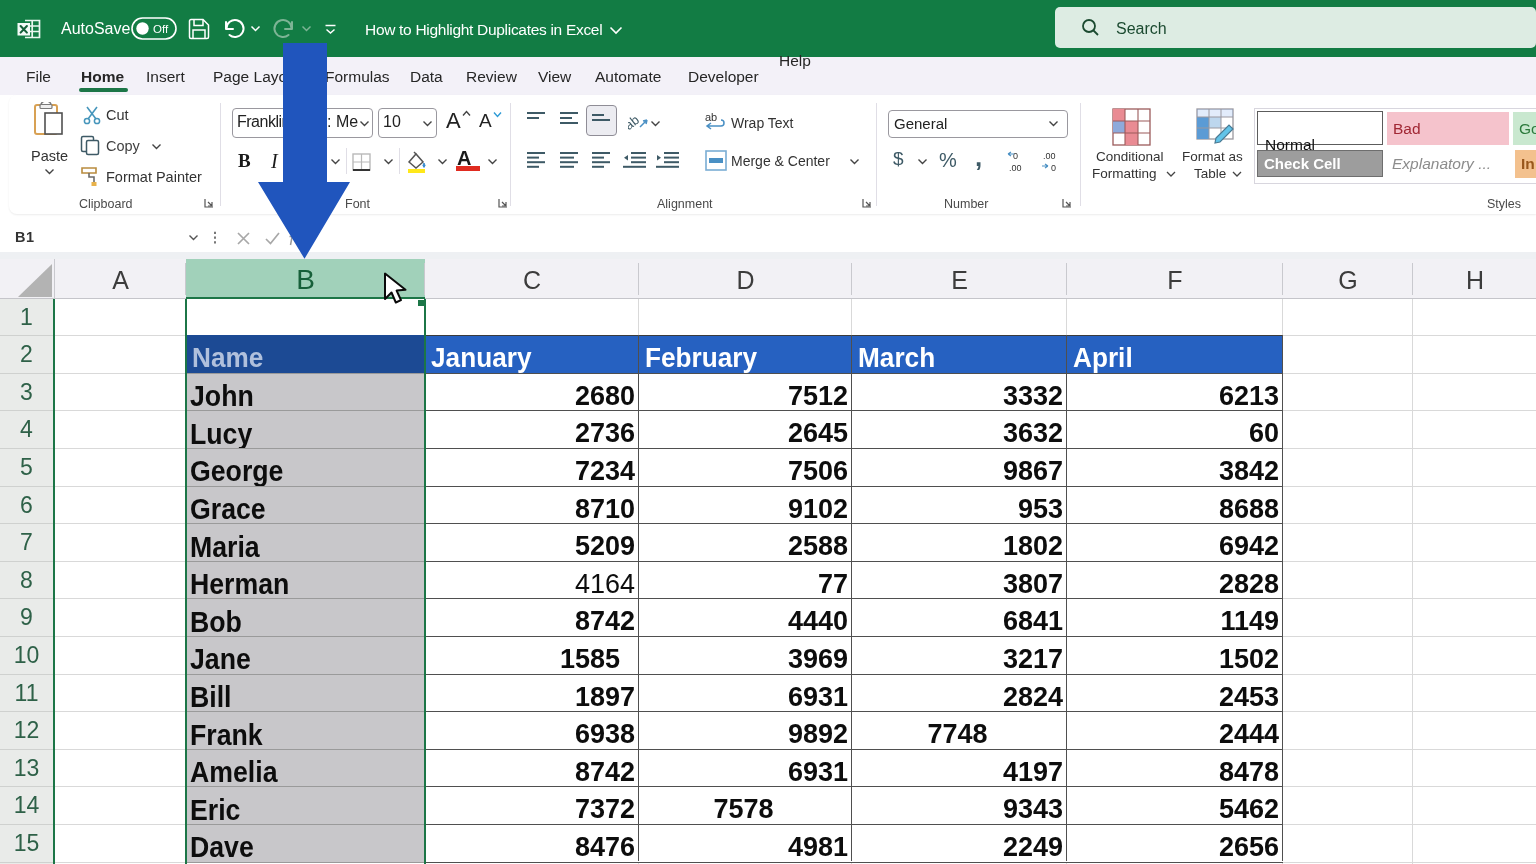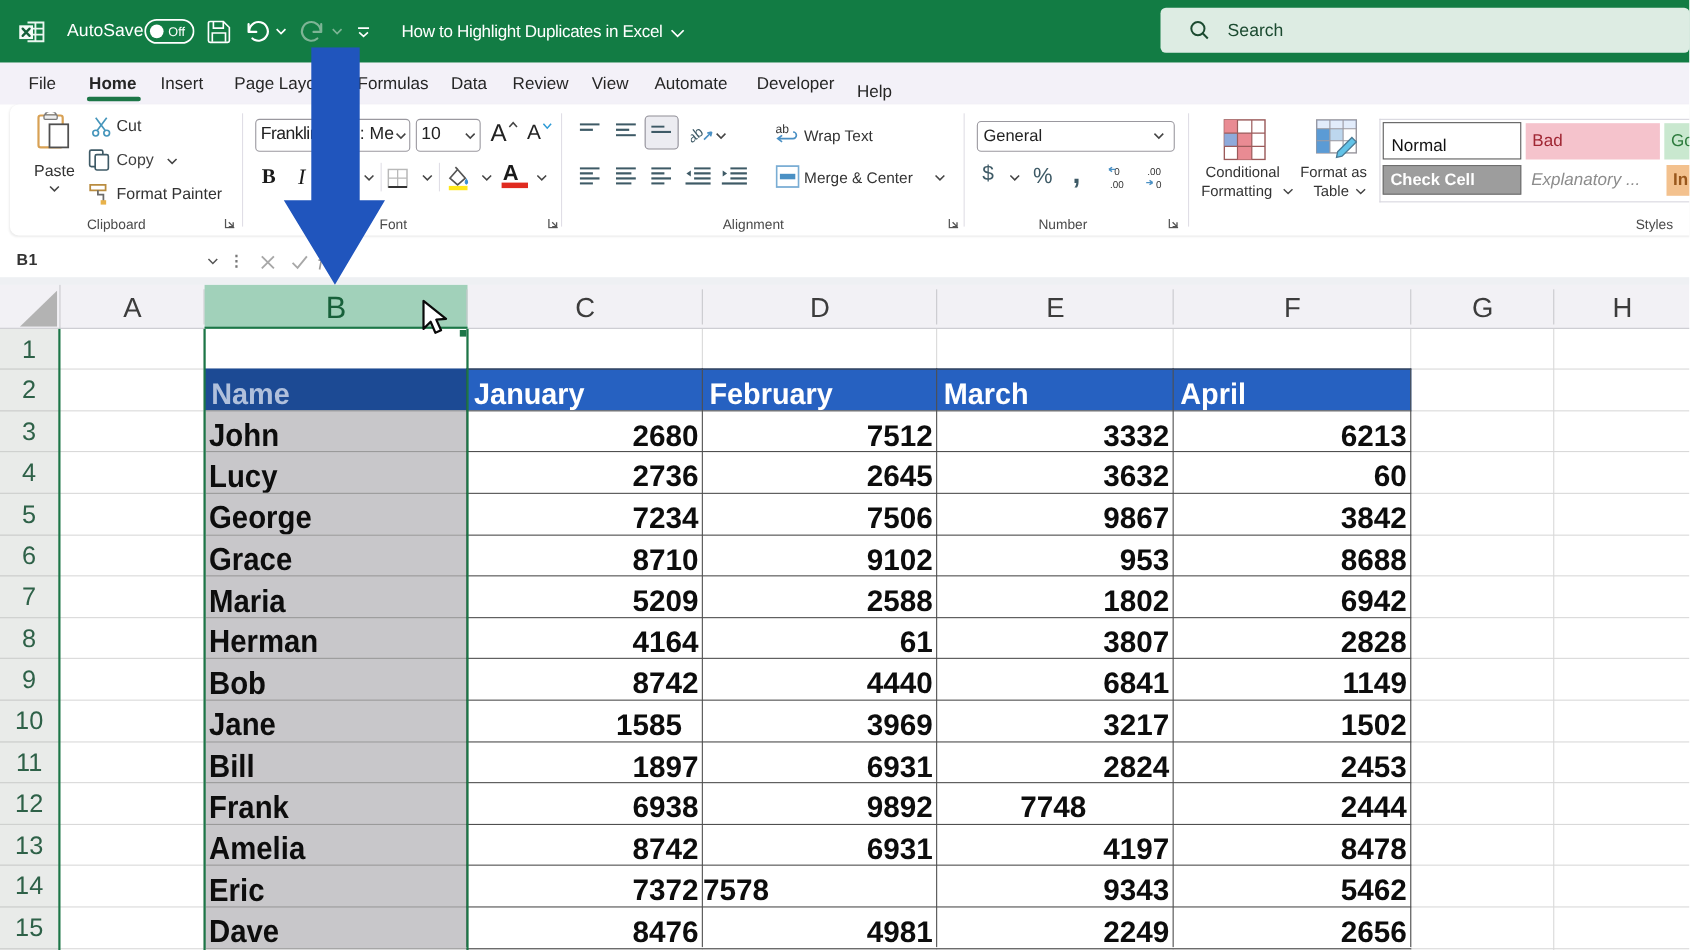--- a/index.html
+++ b/index.html
@@ -59,21 +59,21 @@
 <div style="position:absolute;left:26px;top:68px;font-size:15.5px;color:#262626;font-weight:400;white-space:nowrap;">File</div>
 <div style="position:absolute;left:81px;top:68px;font-size:15.5px;color:#262626;font-weight:700;white-space:nowrap;">Home</div>
 <div style="position:absolute;left:146px;top:68px;font-size:15.5px;color:#262626;font-weight:400;white-space:nowrap;">Insert</div>
 <div style="position:absolute;left:213px;top:68px;font-size:15.5px;color:#262626;font-weight:400;white-space:nowrap;">Page Layout</div>
 <div style="position:absolute;left:325px;top:68px;font-size:15.5px;color:#262626;font-weight:400;white-space:nowrap;">Formulas</div>
 <div style="position:absolute;left:410px;top:68px;font-size:15.5px;color:#262626;font-weight:400;white-space:nowrap;">Data</div>
 <div style="position:absolute;left:466px;top:68px;font-size:15.5px;color:#262626;font-weight:400;white-space:nowrap;">Review</div>
 <div style="position:absolute;left:538px;top:68px;font-size:15.5px;color:#262626;font-weight:400;white-space:nowrap;">View</div>
 <div style="position:absolute;left:595px;top:68px;font-size:15.5px;color:#262626;font-weight:400;white-space:nowrap;">Automate</div>
 <div style="position:absolute;left:688px;top:68px;font-size:15.5px;color:#262626;font-weight:400;white-space:nowrap;">Developer</div>
-<div style="position:absolute;left:779px;top:75px;font-size:15.5px;color:#262626;font-weight:400;white-space:nowrap;">Help</div>
+<div style="position:absolute;left:779px;top:52px;font-size:15.5px;color:#262626;font-weight:400;white-space:nowrap;">Help</div>
 <div style="position:absolute;left:79px;top:88px;width:49px;height:3.5px;background:#1c7647;border-radius:2px"></div>
 <div style="position:absolute;left:9px;top:95px;width:1527px;height:119px;background:#fff;border-radius:8px 0 0 8px;box-shadow:0 1px 2px rgba(0,0,0,0.08)"></div>
 <div style="position:absolute;left:220px;top:103px;width:1px;height:103px;background:#e0dee6"></div>
 <div style="position:absolute;left:510px;top:103px;width:1px;height:103px;background:#e0dee6"></div>
 <div style="position:absolute;left:876px;top:103px;width:1px;height:103px;background:#e0dee6"></div>
 <div style="position:absolute;left:1080px;top:103px;width:1px;height:103px;background:#e0dee6"></div>
 <svg class="abs" style="left:33px;top:102px" width="34" height="35" viewBox="0 0 34 35">
 <rect x="2" y="3" width="22" height="29" rx="2" fill="none" stroke="#d8a154" stroke-width="2"></rect>
 <path d="M8 3 a5 4 0 0 1 10 0" fill="none" stroke="#7a7a7a" stroke-width="1.6"></path>
 <rect x="7" y="2.5" width="12" height="4" rx="1" fill="#efefef" stroke="#7a7a7a" stroke-width="1.2"></rect>
@@ -284,21 +284,21 @@
 <path d="M13 1 v30 M25 1 v30 M1 9 h36 M1 20 h36" stroke="#9a989f" stroke-width="1"></path>
 <path d="M20 30 L33 17 l4 4 L24 34 l-5 1z" fill="#62c3e8" stroke="#4a7a94" stroke-width="1.2"></path>
 </svg>
 <div style="position:absolute;left:1182px;top:149px;font-size:13.5px;color:#333;font-weight:400;white-space:nowrap;">Format as</div>
 <div style="position:absolute;left:1194px;top:166px;font-size:13.5px;color:#333;font-weight:400;white-space:nowrap;">Table</div>
 <svg class="abs" style="left:1232px;top:171px" width="10" height="7" viewBox="0 0 10 7" fill="none" stroke="#444" stroke-width="1.3">
       <path d="M1 1 L5 5 L9 1"></path>
     </svg>
 <div style="position:absolute;left:1254px;top:108px;width:282px;height:76px;background:#fff;border:1px solid #d8d6de;border-right:none"></div>
 <div style="position:absolute;left:1257px;top:111px;width:126px;height:34px;background:#fff;border:1.8px solid #5c5c5c"></div>
-<div style="position:absolute;left:1265px;top:124px;font-size:15.5px;color:#111;font-weight:400;white-space:nowrap;">Normal</div>
+<div style="position:absolute;left:1265px;top:136px;font-size:15.5px;color:#111;font-weight:400;white-space:nowrap;">Normal</div>
 <div style="position:absolute;left:1387px;top:112px;width:122px;height:33px;background:#f5c3cc"></div>
 <div style="position:absolute;left:1393px;top:120px;font-size:15.5px;color:#a02734;font-weight:400;white-space:nowrap;">Bad</div>
 <div style="position:absolute;left:1513px;top:112px;width:24px;height:33px;background:#c9e8cf"></div>
 <div style="position:absolute;left:1519px;top:120px;font-size:15.5px;color:#2c7a3c;font-weight:400;white-space:nowrap;">Go</div>
 <div style="position:absolute;left:1257px;top:150px;width:126px;height:27px;background:#9d9d9d;border:1.8px solid #6e6e6e"></div>
 <div style="position:absolute;left:1264px;top:155px;font-size:15px;color:#fff;font-weight:700;white-space:nowrap;">Check Cell</div>
 <div style="position:absolute;left:1392px;top:155px;font-size:15.5px;color:#8c8c8c;font-weight:400;white-space:nowrap;font-style:italic">Explanatory ...</div>
 <div style="position:absolute;left:1515px;top:150px;width:22px;height:28px;background:#f3c18e"></div>
 <div style="position:absolute;left:1521px;top:155px;font-size:15.5px;color:#99571c;font-weight:700;white-space:nowrap;">In</div>
 <div style="position:absolute;left:1487px;top:197px;font-size:12.5px;color:#4a4a4a;font-weight:400;white-space:nowrap;">Styles</div>
@@ -453,23 +453,23 @@
 <div style="position:absolute;left:425px;top:531.1px;font-size:27px;color:#0d0d0d;font-weight:700;white-space:nowrap;width:210px;text-align:right">5209</div>
 <div style="position:absolute;left:638px;top:523.1px;width:214px;height:38.6px;background:#fff"></div>
 <div style="position:absolute;left:639px;top:531.1px;font-size:27px;color:#0d0d0d;font-weight:700;white-space:nowrap;width:209px;text-align:right">2588</div>
 <div style="position:absolute;left:851px;top:523.1px;width:216px;height:38.6px;background:#fff"></div>
 <div style="position:absolute;left:852px;top:531.1px;font-size:27px;color:#0d0d0d;font-weight:700;white-space:nowrap;width:211px;text-align:right">1802</div>
 <div style="position:absolute;left:1066px;top:523.1px;width:217px;height:38.6px;background:#fff"></div>
 <div style="position:absolute;left:1067px;top:531.1px;font-size:27px;color:#0d0d0d;font-weight:700;white-space:nowrap;width:212px;text-align:right">6942</div>
 <div style="position:absolute;left:186px;top:560.7px;width:239px;height:38.6px;background:#c8c7ca"></div>
 <div style="position:absolute;left:190px;top:568.2px;font-size:29px;color:#0d0d0d;font-weight:700;white-space:nowrap;transform:scaleX(0.92);transform-origin:0 0">Herman</div>
 <div style="position:absolute;left:424px;top:560.7px;width:215px;height:38.6px;background:#fff"></div>
-<div style="position:absolute;left:425px;top:568.7px;font-size:27px;color:#0d0d0d;font-weight:700;white-space:nowrap;width:210px;text-align:right">4164</div>
+<div style="position:absolute;left:425px;top:568.7px;font-size:27px;color:#0d0d0d;font-weight:400;white-space:nowrap;width:210px;text-align:right">4164</div>
 <div style="position:absolute;left:638px;top:560.7px;width:214px;height:38.6px;background:#fff"></div>
-<div style="position:absolute;left:639px;top:568.7px;font-size:27px;color:#0d0d0d;font-weight:700;white-space:nowrap;width:209px;text-align:right">61</div>
+<div style="position:absolute;left:639px;top:568.7px;font-size:27px;color:#0d0d0d;font-weight:700;white-space:nowrap;width:209px;text-align:right">77</div>
 <div style="position:absolute;left:851px;top:560.7px;width:216px;height:38.6px;background:#fff"></div>
 <div style="position:absolute;left:852px;top:568.7px;font-size:27px;color:#0d0d0d;font-weight:700;white-space:nowrap;width:211px;text-align:right">3807</div>
 <div style="position:absolute;left:1066px;top:560.7px;width:217px;height:38.6px;background:#fff"></div>
 <div style="position:absolute;left:1067px;top:568.7px;font-size:27px;color:#0d0d0d;font-weight:700;white-space:nowrap;width:212px;text-align:right">2828</div>
 <div style="position:absolute;left:186px;top:598.3px;width:239px;height:38.6px;background:#c8c7ca"></div>
 <div style="position:absolute;left:190px;top:605.8px;font-size:29px;color:#0d0d0d;font-weight:700;white-space:nowrap;transform:scaleX(0.92);transform-origin:0 0">Bob</div>
 <div style="position:absolute;left:424px;top:598.3px;width:215px;height:38.6px;background:#fff"></div>
 <div style="position:absolute;left:425px;top:606.3px;font-size:27px;color:#0d0d0d;font-weight:700;white-space:nowrap;width:210px;text-align:right">8742</div>
 <div style="position:absolute;left:638px;top:598.3px;width:214px;height:38.6px;background:#fff"></div>
 <div style="position:absolute;left:639px;top:606.3px;font-size:27px;color:#0d0d0d;font-weight:700;white-space:nowrap;width:209px;text-align:right">4440</div>
@@ -515,21 +515,21 @@
 <div style="position:absolute;left:639px;top:756.7px;font-size:27px;color:#0d0d0d;font-weight:700;white-space:nowrap;width:209px;text-align:right">6931</div>
 <div style="position:absolute;left:851px;top:748.7px;width:216px;height:38.6px;background:#fff"></div>
 <div style="position:absolute;left:852px;top:756.7px;font-size:27px;color:#0d0d0d;font-weight:700;white-space:nowrap;width:211px;text-align:right">4197</div>
 <div style="position:absolute;left:1066px;top:748.7px;width:217px;height:38.6px;background:#fff"></div>
 <div style="position:absolute;left:1067px;top:756.7px;font-size:27px;color:#0d0d0d;font-weight:700;white-space:nowrap;width:212px;text-align:right">8478</div>
 <div style="position:absolute;left:186px;top:786.3px;width:239px;height:38.6px;background:#c8c7ca"></div>
 <div style="position:absolute;left:190px;top:793.8px;font-size:29px;color:#0d0d0d;font-weight:700;white-space:nowrap;transform:scaleX(0.92);transform-origin:0 0">Eric</div>
 <div style="position:absolute;left:424px;top:786.3px;width:215px;height:38.6px;background:#fff"></div>
 <div style="position:absolute;left:425px;top:794.3px;font-size:27px;color:#0d0d0d;font-weight:700;white-space:nowrap;width:210px;text-align:right">7372</div>
 <div style="position:absolute;left:638px;top:786.3px;width:214px;height:38.6px;background:#fff"></div>
-<div style="position:absolute;left:639px;top:794.3px;font-size:27px;color:#0d0d0d;font-weight:700;white-space:nowrap;width:209px;text-align:left">7578</div>
+<div style="position:absolute;left:639px;top:794.3px;font-size:27px;color:#0d0d0d;font-weight:700;white-space:nowrap;width:209px;text-align:center">7578</div>
 <div style="position:absolute;left:851px;top:786.3px;width:216px;height:38.6px;background:#fff"></div>
 <div style="position:absolute;left:852px;top:794.3px;font-size:27px;color:#0d0d0d;font-weight:700;white-space:nowrap;width:211px;text-align:right">9343</div>
 <div style="position:absolute;left:1066px;top:786.3px;width:217px;height:38.6px;background:#fff"></div>
 <div style="position:absolute;left:1067px;top:794.3px;font-size:27px;color:#0d0d0d;font-weight:700;white-space:nowrap;width:212px;text-align:right">5462</div>
 <div style="position:absolute;left:186px;top:823.9px;width:239px;height:38.6px;background:#c8c7ca"></div>
 <div style="position:absolute;left:190px;top:831.4px;font-size:29px;color:#0d0d0d;font-weight:700;white-space:nowrap;transform:scaleX(0.92);transform-origin:0 0">Dave</div>
 <div style="position:absolute;left:424px;top:823.9px;width:215px;height:38.6px;background:#fff"></div>
 <div style="position:absolute;left:425px;top:831.9px;font-size:27px;color:#0d0d0d;font-weight:700;white-space:nowrap;width:210px;text-align:right">8476</div>
 <div style="position:absolute;left:638px;top:823.9px;width:214px;height:38.6px;background:#fff"></div>
 <div style="position:absolute;left:639px;top:831.9px;font-size:27px;color:#0d0d0d;font-weight:700;white-space:nowrap;width:209px;text-align:right">4981</div>

